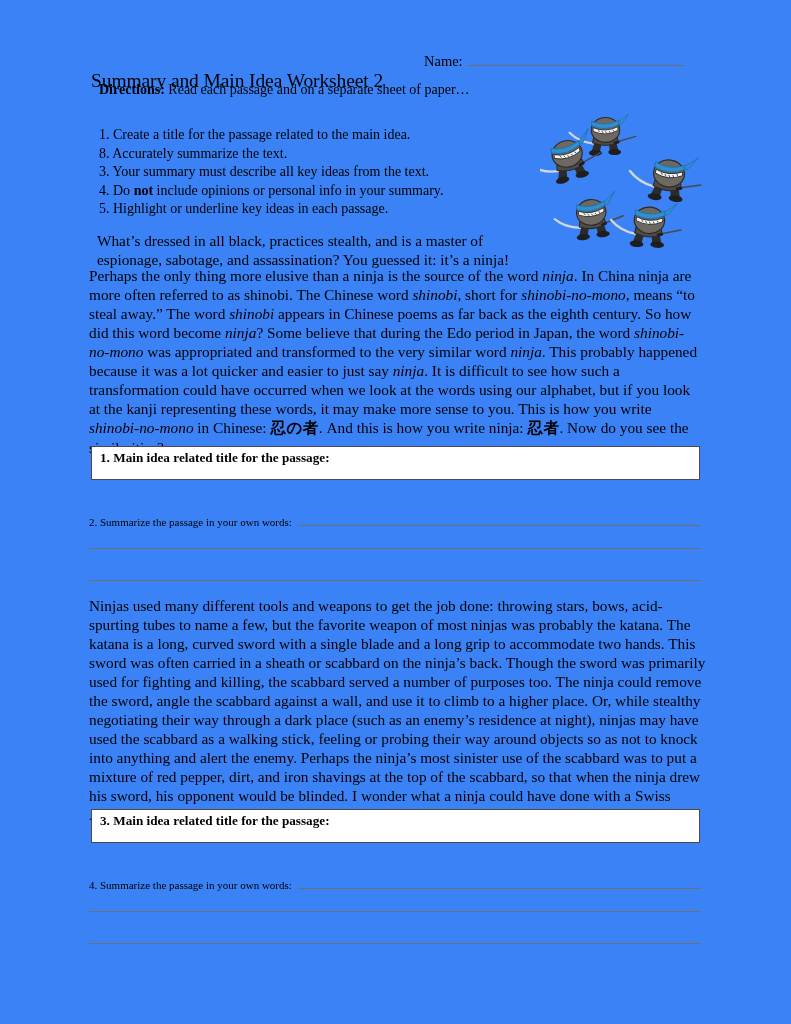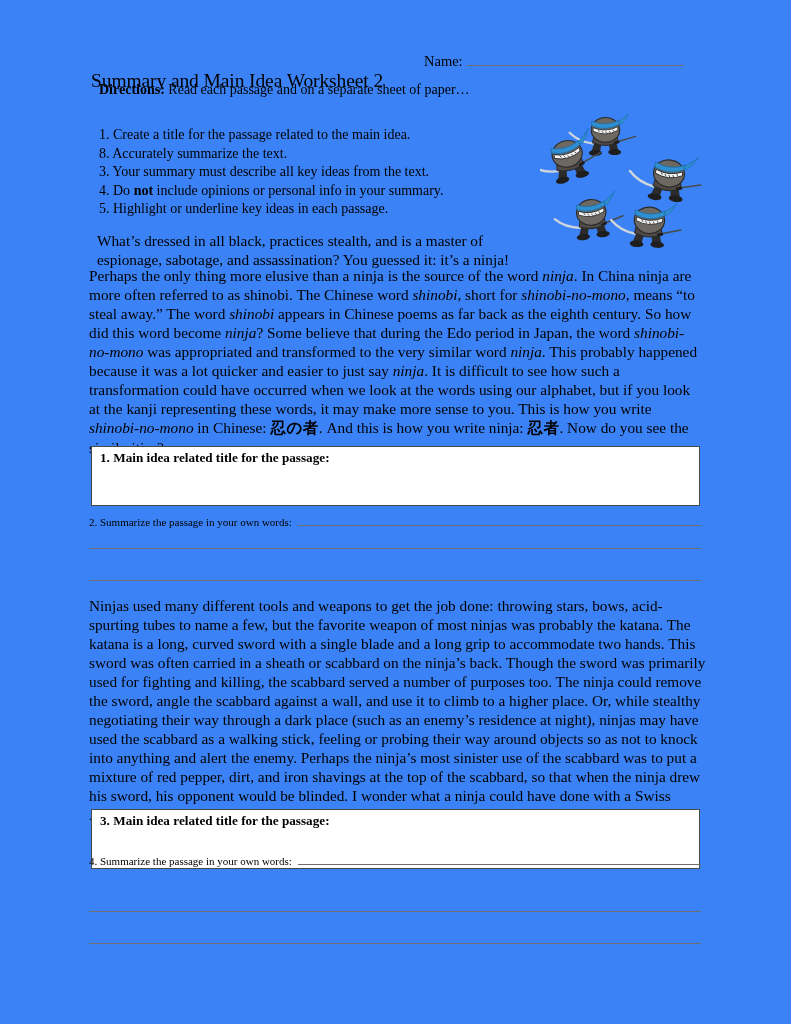--- a/index.html
+++ b/index.html
@@ -99,21 +99,21 @@
     font-weight: bold;
     font-style: normal;
     letter-spacing: 0.5px;
   }
 
   
   .answer-box {
     position: absolute;
     left: 91px;
     width: 609px;
-    height: 60px;
+    height: 34px;
     border: 1px solid #4a4a4a;
     box-sizing: border-box;
     background: #ffffff;
   }
   .answer-box .box-label {
     position: absolute;
     left: 8px;
     top: 3px;
     font-size: 13.2px;
     font-weight: bold;
@@ -131,21 +131,21 @@
     align-items: baseline;
     white-space: nowrap;
   }
   .summarize .rule {
     flex: 1 1 auto;
     margin-left: 6px;
     border-bottom: 1px solid #6f6f6f;
     height: 12px;
   }
   #sum2 { top: 513px; }
-  #sum4 { top: 852px; }
+  #sum4 { top: 876px; }
 
   .blank-line {
     position: absolute;
     left: 89px;
     width: 612px;
     border-bottom: 1px solid #6f6f6f;
     height: 0;
   }
   #line2a { top: 548px; }
   #line2b { top: 580px; }

